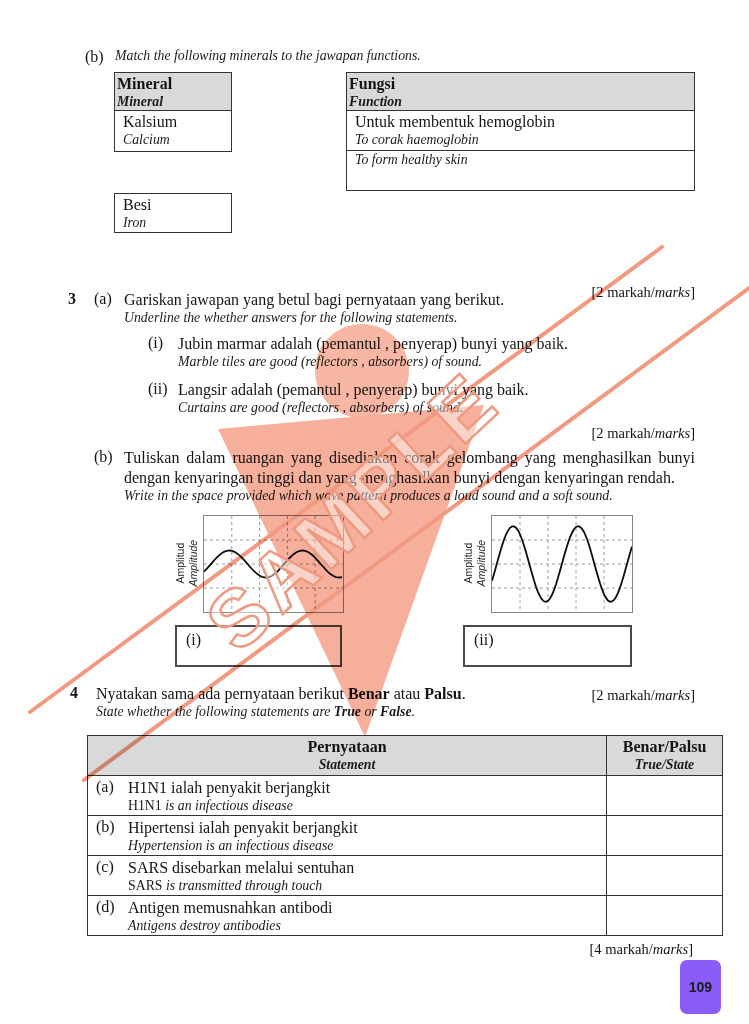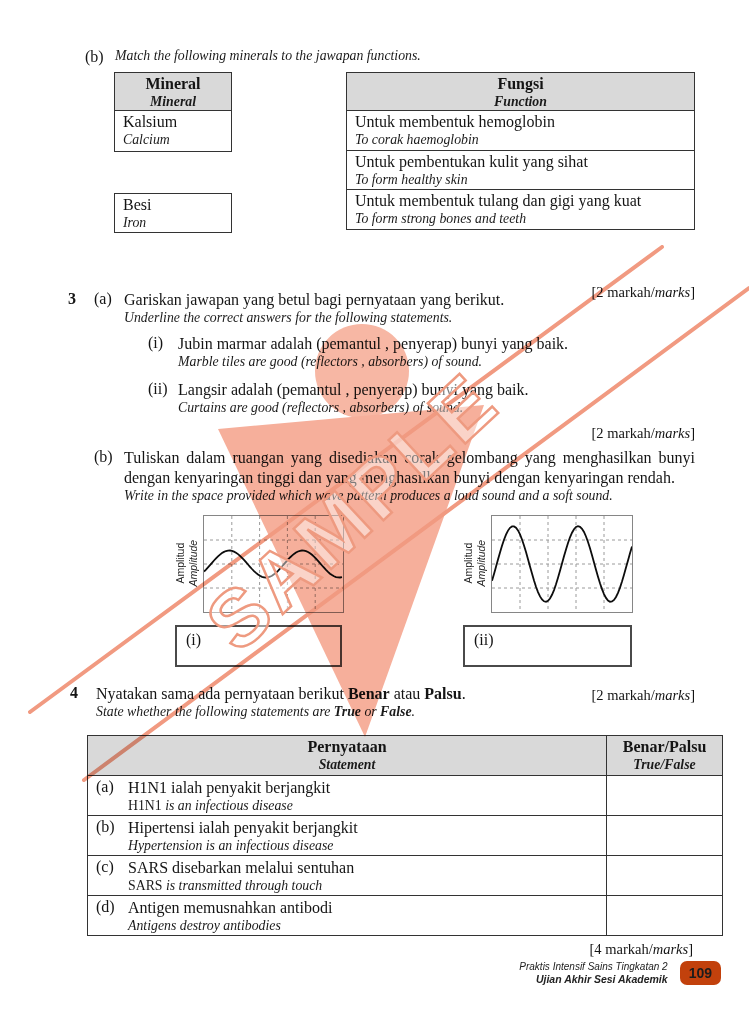--- a/index.html
+++ b/index.html
@@ -14,21 +14,21 @@
   .marks{font-size:14.5px;text-align:right;}
   .marks i{}
   .qrow{display:flex;align-items:flex-start;}
   .qnum{width:26px;font-weight:bold;font-size:16px;flex:0 0 auto;}
   .qlabel{width:30px;font-size:16px;flex:0 0 auto;}
   .bold{font-weight:bold;}
   
   #sec-b{position:absolute;top:48px;left:85px;width:610px;}
   .tables-row{position:relative;height:212px;margin-top:6px;}
   .cellbox{border:1.6px solid #333;box-sizing:border-box;padding:1px 8px 0 8px;background:#fff;}
-  .cellbox.hdr{background:#d9d9d9;text-align:center;padding:1px 2px 0 2px;}
+  .cellbox.hdr{background:#d9d9d9;padding:1px 2px 0 2px;}
   .min-col{position:absolute;left:29px;top:0;width:118px;}
   .min-hdr{height:40px;}
   .min-row1{height:42px;margin-top:-1.6px;}
   .min-row2{position:absolute;top:121px;left:0;width:118px;height:40px;}
   .func-col{position:absolute;left:261px;top:0;width:349px;}
   .func-hdr{height:40px;}
   .func-row{height:41px;margin-top:-1.6px;}
   .hdr .ms{font-weight:bold;}
   .hdr .en{font-weight:bold;}
   
@@ -72,21 +72,21 @@
   .stmt-label{width:32px;flex:0 0 auto;font-size:16px;}
   .col-ans{width:116px;}
   
   #footer{position:absolute;top:960px;right:28px;display:flex;align-items:center;}
   .foot-text{
     text-align:right;font-family:"Liberation Sans","DejaVu Sans",sans-serif;
     font-style:italic;font-size:10px;line-height:1.3;color:#222;
   }
   .foot-text .l2{font-weight:bold;font-size:10.5px;}
   .page-badge{
-    margin-left:12px;background:#c2410c;border-radius:7px;padding:4px 9px;
+    margin-left:12px;background:#8b5cf6;border-radius:7px;padding:19px 9px;
     font-family:"Liberation Sans","DejaVu Sans",sans-serif;font-weight:bold;
     font-size:14px;color:#1c1c1c;
   }
   
   .wm{position:absolute;left:0;top:0;pointer-events:none;}
   .wm.shapes{mix-blend-mode:multiply;z-index:6;}
   .wm.text{z-index:7;}
   .content{position:relative;z-index:1;}
 </style>
 </head>
@@ -123,40 +123,35 @@
         <div class="func-col">
           <div class="cellbox hdr func-hdr">
             <div class="ms">Fungsi</div>
             <div class="en">Function</div>
           </div>
           <div class="cellbox func-row">
             <div class="ms">Untuk membentuk hemoglobin</div>
             <div class="en">To corak haemoglobin</div>
           </div>
           <div class="cellbox func-row">
-            <div class="ms">Untuk pembentukan kulit yang sihat</div>
             <div class="en">To form healthy skin</div>
-          </div>
-          <div class="cellbox func-row">
-            <div class="ms">Untuk membentuk tulang dan gigi yang kuat</div>
-            <div class="en">To form strong bones and teeth</div>
           </div>
         </div>
       </div>
 
       <div class="marks"><span>[2 markah/</span><i>marks</i><span>]</span></div>
     </div>
 
     <div id="q3">
       <div class="qrow">
         <div class="qnum">3</div>
         <div class="qlabel">(a)</div>
         <div class="qtext">
           <div class="ms">Gariskan jawapan yang betul bagi pernyataan yang berikut.</div>
-          <div class="en">Underline the correct answers for the following statements.</div>
+          <div class="en">Underline the whether answers for the following statements.</div>
         </div>
       </div>
 
       <div class="q3-items">
         <div class="q3-item">
           <div class="ilabel">(i)</div>
           <div>
             <div class="ms">Jubin marmar adalah (pemantul , penyerap) bunyi yang baik.</div>
             <div class="en">Marble tiles are good (reflectors , absorbers) of sound.</div>
           </div>
@@ -250,21 +245,21 @@
             <col class="col-ans">
           </colgroup>
         <thead>
           <tr>
             <th>
               <div class="ms">Pernyataan</div>
               <div class="en">Statement</div>
             </th>
             <th>
               <div class="ms">Benar/Palsu</div>
-              <div class="en">True/False</div>
+              <div class="en">True/State</div>
             </th>
           </tr>
         </thead>
         <tbody>
           <tr>
             <td class="stmt">
               <div class="stmt-flex">
                 <span class="stmt-label">(a)</span>
                 <span>
                   <span class="ms" style="display:block">H1N1 ialah penyakit berjangkit</span>
@@ -310,24 +305,20 @@
             </td>
             <td class="ans"></td>
           </tr>
         </tbody>
       </table>
 
       <div class="marks" style="margin-top:5px;width:623px;"><span>[4 markah/</span><i>marks</i><span>]</span></div>
     </div>
 
     <div id="footer">
-      <div class="foot-text">
-        <div>Praktis Intensif Sains Tingkatan 2</div>
-        <div class="l2">Ujian Akhir Sesi Akademik</div>
-      </div>
       <div class="page-badge">109</div>
     </div>
   </div>
 
   <svg class="wm shapes" width="749" height="1024" viewBox="0 0 749 1024">
     <circle cx="362" cy="371" r="47" fill="#f7b7a4"></circle>
     <path d="M218 429 L484 405 L365 737 Z" fill="#f6af9b"></path>
     <path d="M30 712 L662 247" stroke="#f19a81" stroke-width="4" fill="none" stroke-linecap="round"></path>
     <path d="M84 780 L749 288" stroke="#f19a81" stroke-width="4" fill="none" stroke-linecap="round"></path>
   </svg>

